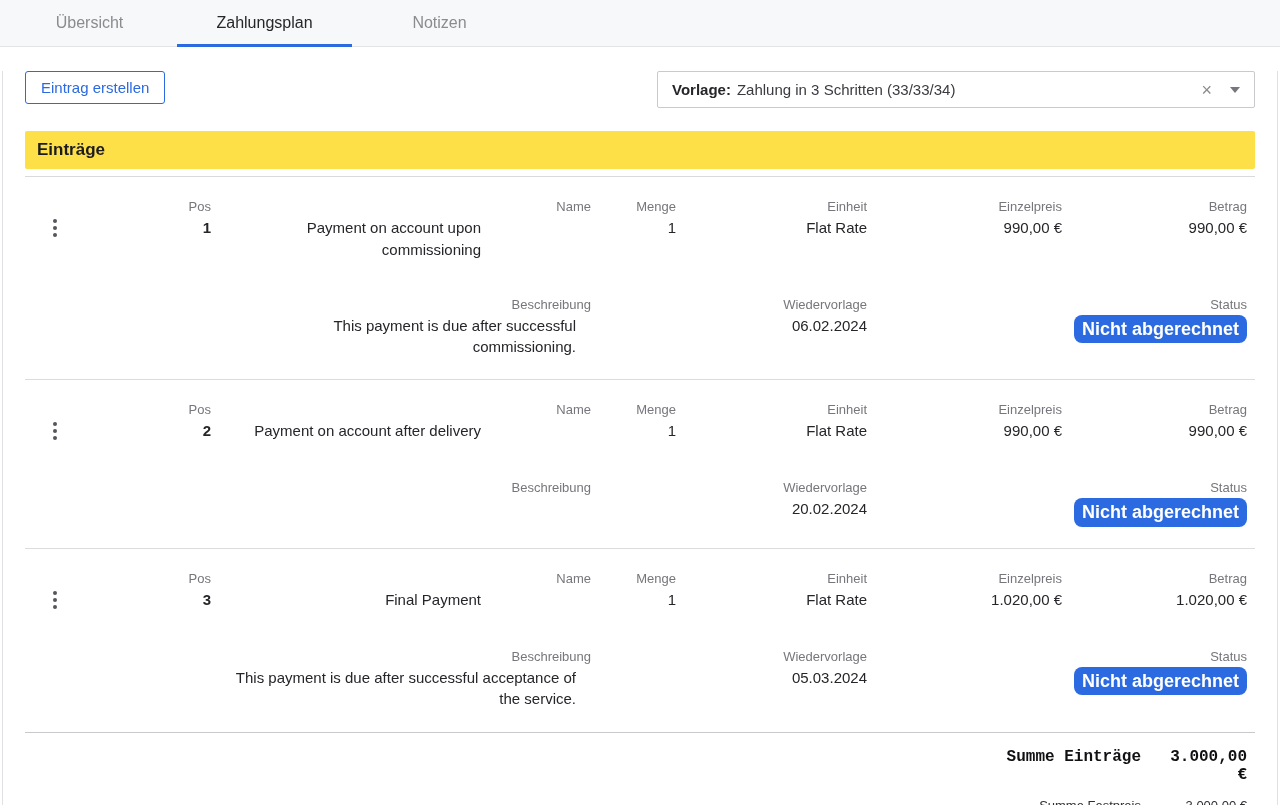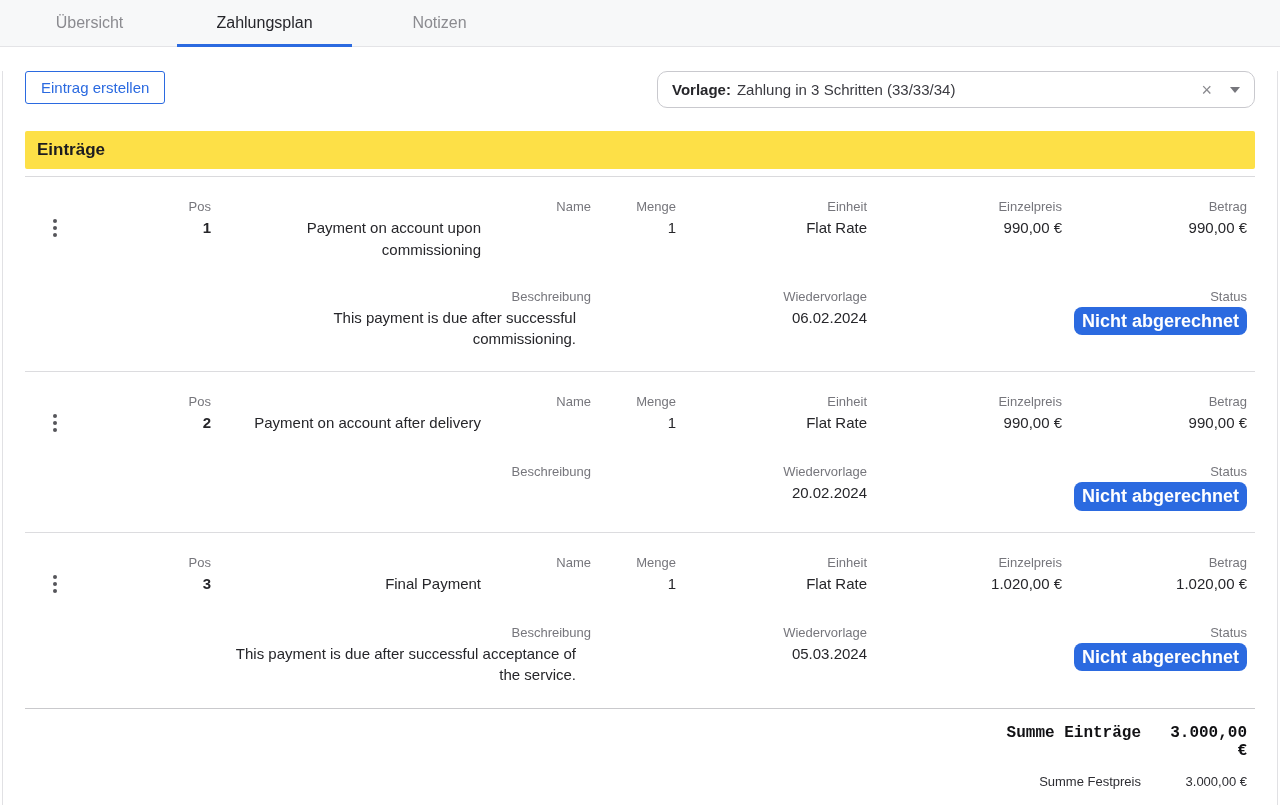--- a/index.html
+++ b/index.html
@@ -16,38 +16,38 @@
     height:3px; background:#2b6ae0; }
 
   
   .panel { margin:0 2px 6px 2px; background:#fff; border:1px solid #e1e1e4;
     border-top:none; height:751px; padding:0 22px; }
 
   
   .toolbar { margin-top:24px; display:flex; justify-content:space-between; align-items:flex-start; }
   .btn-outline { background:#fff; border:1px solid #2b6ae0; color:#2b6ae0; font-size:15px;
     font-family:inherit; padding:7px 15px; border-radius:3px; cursor:pointer; }
-  .select-box { width:598px; height:37px; border:1px solid #c9c9ce; border-radius:10px;
+  .select-box { width:598px; height:37px; border:1px solid #c9c9ce; border-radius:2px;
     display:flex; align-items:center; padding:0 14px; font-size:15px; background:#fff; cursor:pointer; }
   .select-box .prefix { font-weight:bold; margin-right:6px; }
   .select-box .value { color:#3a3a40; }
   .select-box .spacer { flex:1; }
   .clear-x { color:#8a8a8f; font-size:18px; line-height:1; cursor:pointer; margin-right:18px; }
   .caret { width:0; height:0; border-left:5px solid transparent; border-right:5px solid transparent;
     border-top:6px solid #76767c; cursor:pointer; }
 
   
   .section-header { margin-top:23px; background:#fde047; padding:9px 12px;
     font-size:17px; font-weight:bold; color:#1c1c20; border-radius:2px; }
   .top-rule { border:none; border-top:1px solid #dadadd; margin-top:7px; }
 
   .entry { padding:22px 0 21px 0; border-bottom:1px solid #dcdcdf; }
   .egrid { display:grid; grid-template-columns:88px 98px 380px 85px 191px 195px 1fr;
     padding-right:8px; }
-  .egrid.row2 { margin-top:28px; }
+  .egrid.row2 { margin-top:36px; }
   .lbl { font-size:13px; color:#76767c; margin-bottom:3px; }
   .val { font-size:15px; color:#26262a; line-height:1.45; }
   .val.bold { font-weight:bold; }
   .cell.right { text-align:right; }
   .cell.pos, .cell.name, .cell.desc { text-align:right; }
   .cell.pos { padding-left:22px; }
   .cell.name, .cell.desc { padding-left:20px; }
   .cell.name .val { max-width:250px; }
   .cell.desc .val { max-width:345px; }
 

